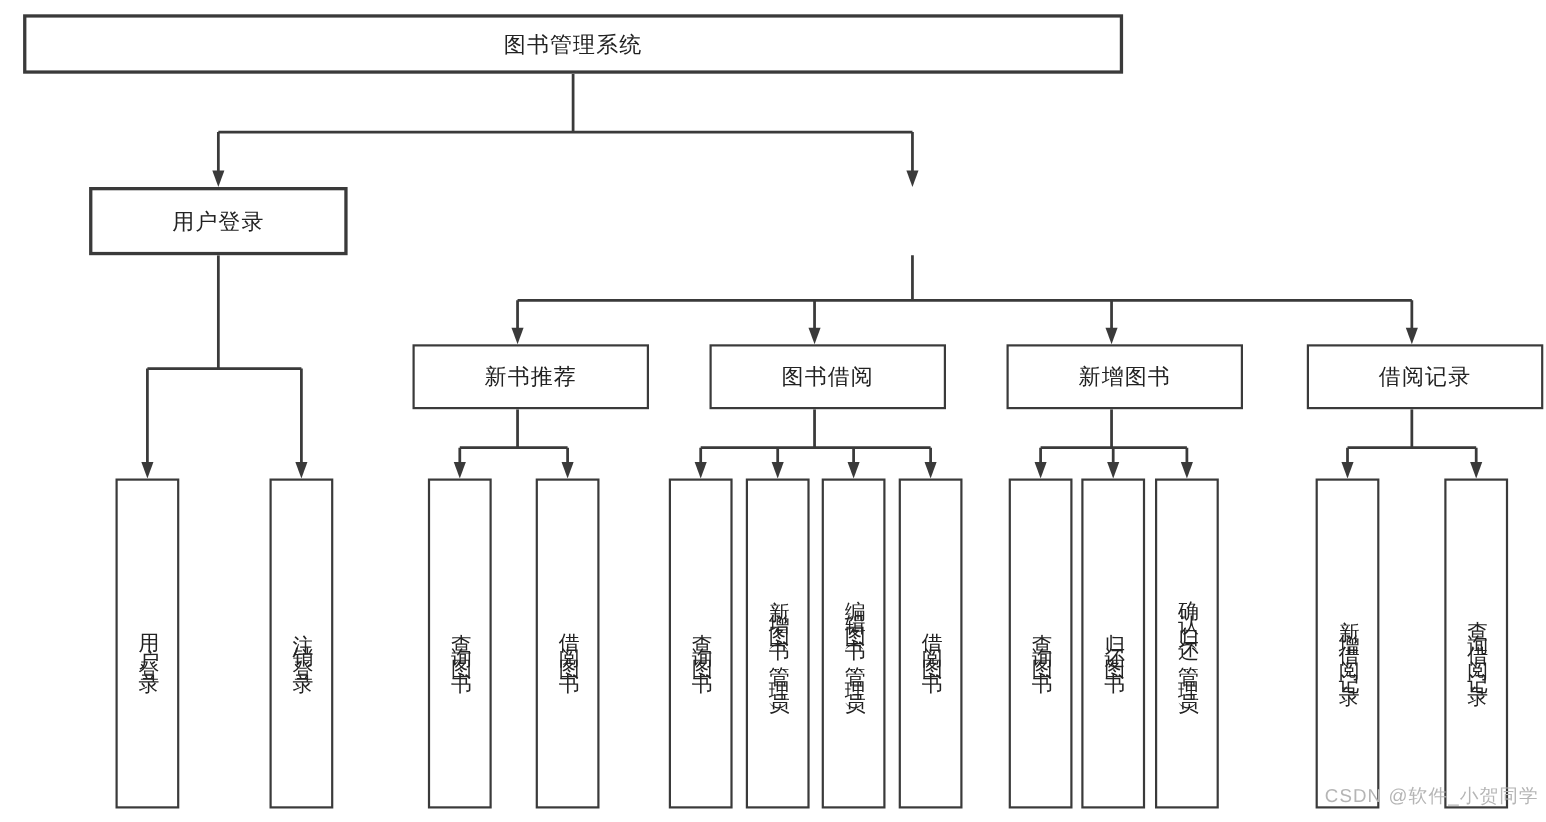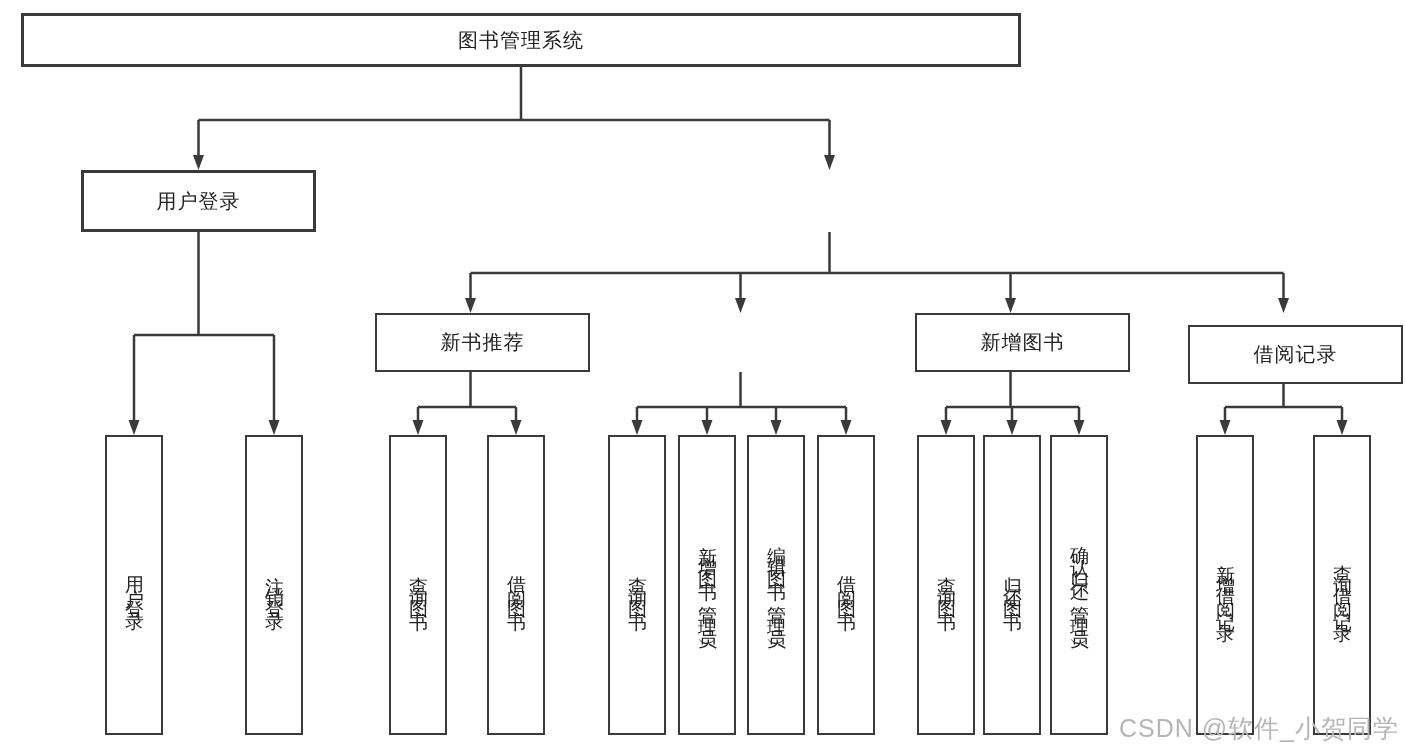--- a/index.html
+++ b/index.html
@@ -46,21 +46,21 @@
     letter-spacing: 12px;
     line-height: 1.1;
     white-space: nowrap;
   }
   .watermark {
     position: absolute;
     top: 712px;
     right: 6px;
     z-index: 10;
     color: var(--watermark, #b5b5b5);
-    font-size: 25px;
+    font-size: 17px;
     letter-spacing: 1px;
     white-space: nowrap;
   }
 </style>
 </head>
 <body>
 
 <div class="stage">
 
   <svg class="connector-layer" viewBox="0 0 1405 747" xmlns="http://www.w3.org/2000/svg">
@@ -110,24 +110,27 @@
     <span>图书管理系统</span>
   </div>
 
   <div class="node h-node" style="left:81px; top:170px; width:235px; height:62px;">
     <span>用户登录</span>
   </div>
 
   <div class="node h-node l3-node" style="left:363px; top:313px; width:215px; height:59px;">
     <span>新书推荐</span>
   </div>
+  <div class="node h-node l3-node" style="left:633px; top:313px; width:215px; height:59px;">
+    <span>图书借阅</span>
+  </div>
   <div class="node h-node l3-node" style="left:903px; top:313px; width:215px; height:59px;">
     <span>新增图书</span>
   </div>
-  <div class="node h-node l3-node" style="left:1176px; top:325px; width:215px; height:59px;">
+  <div class="node h-node l3-node" style="left:1176px; top:313px; width:215px; height:59px;">
     <span>借阅记录</span>
   </div>
 
   <div class="node leaf" style="left:105px;">
     <span class="v-text">用户登录</span>
   </div>
   <div class="node leaf" style="left:245px;">
     <span class="v-text">注销登录</span>
   </div>
 

